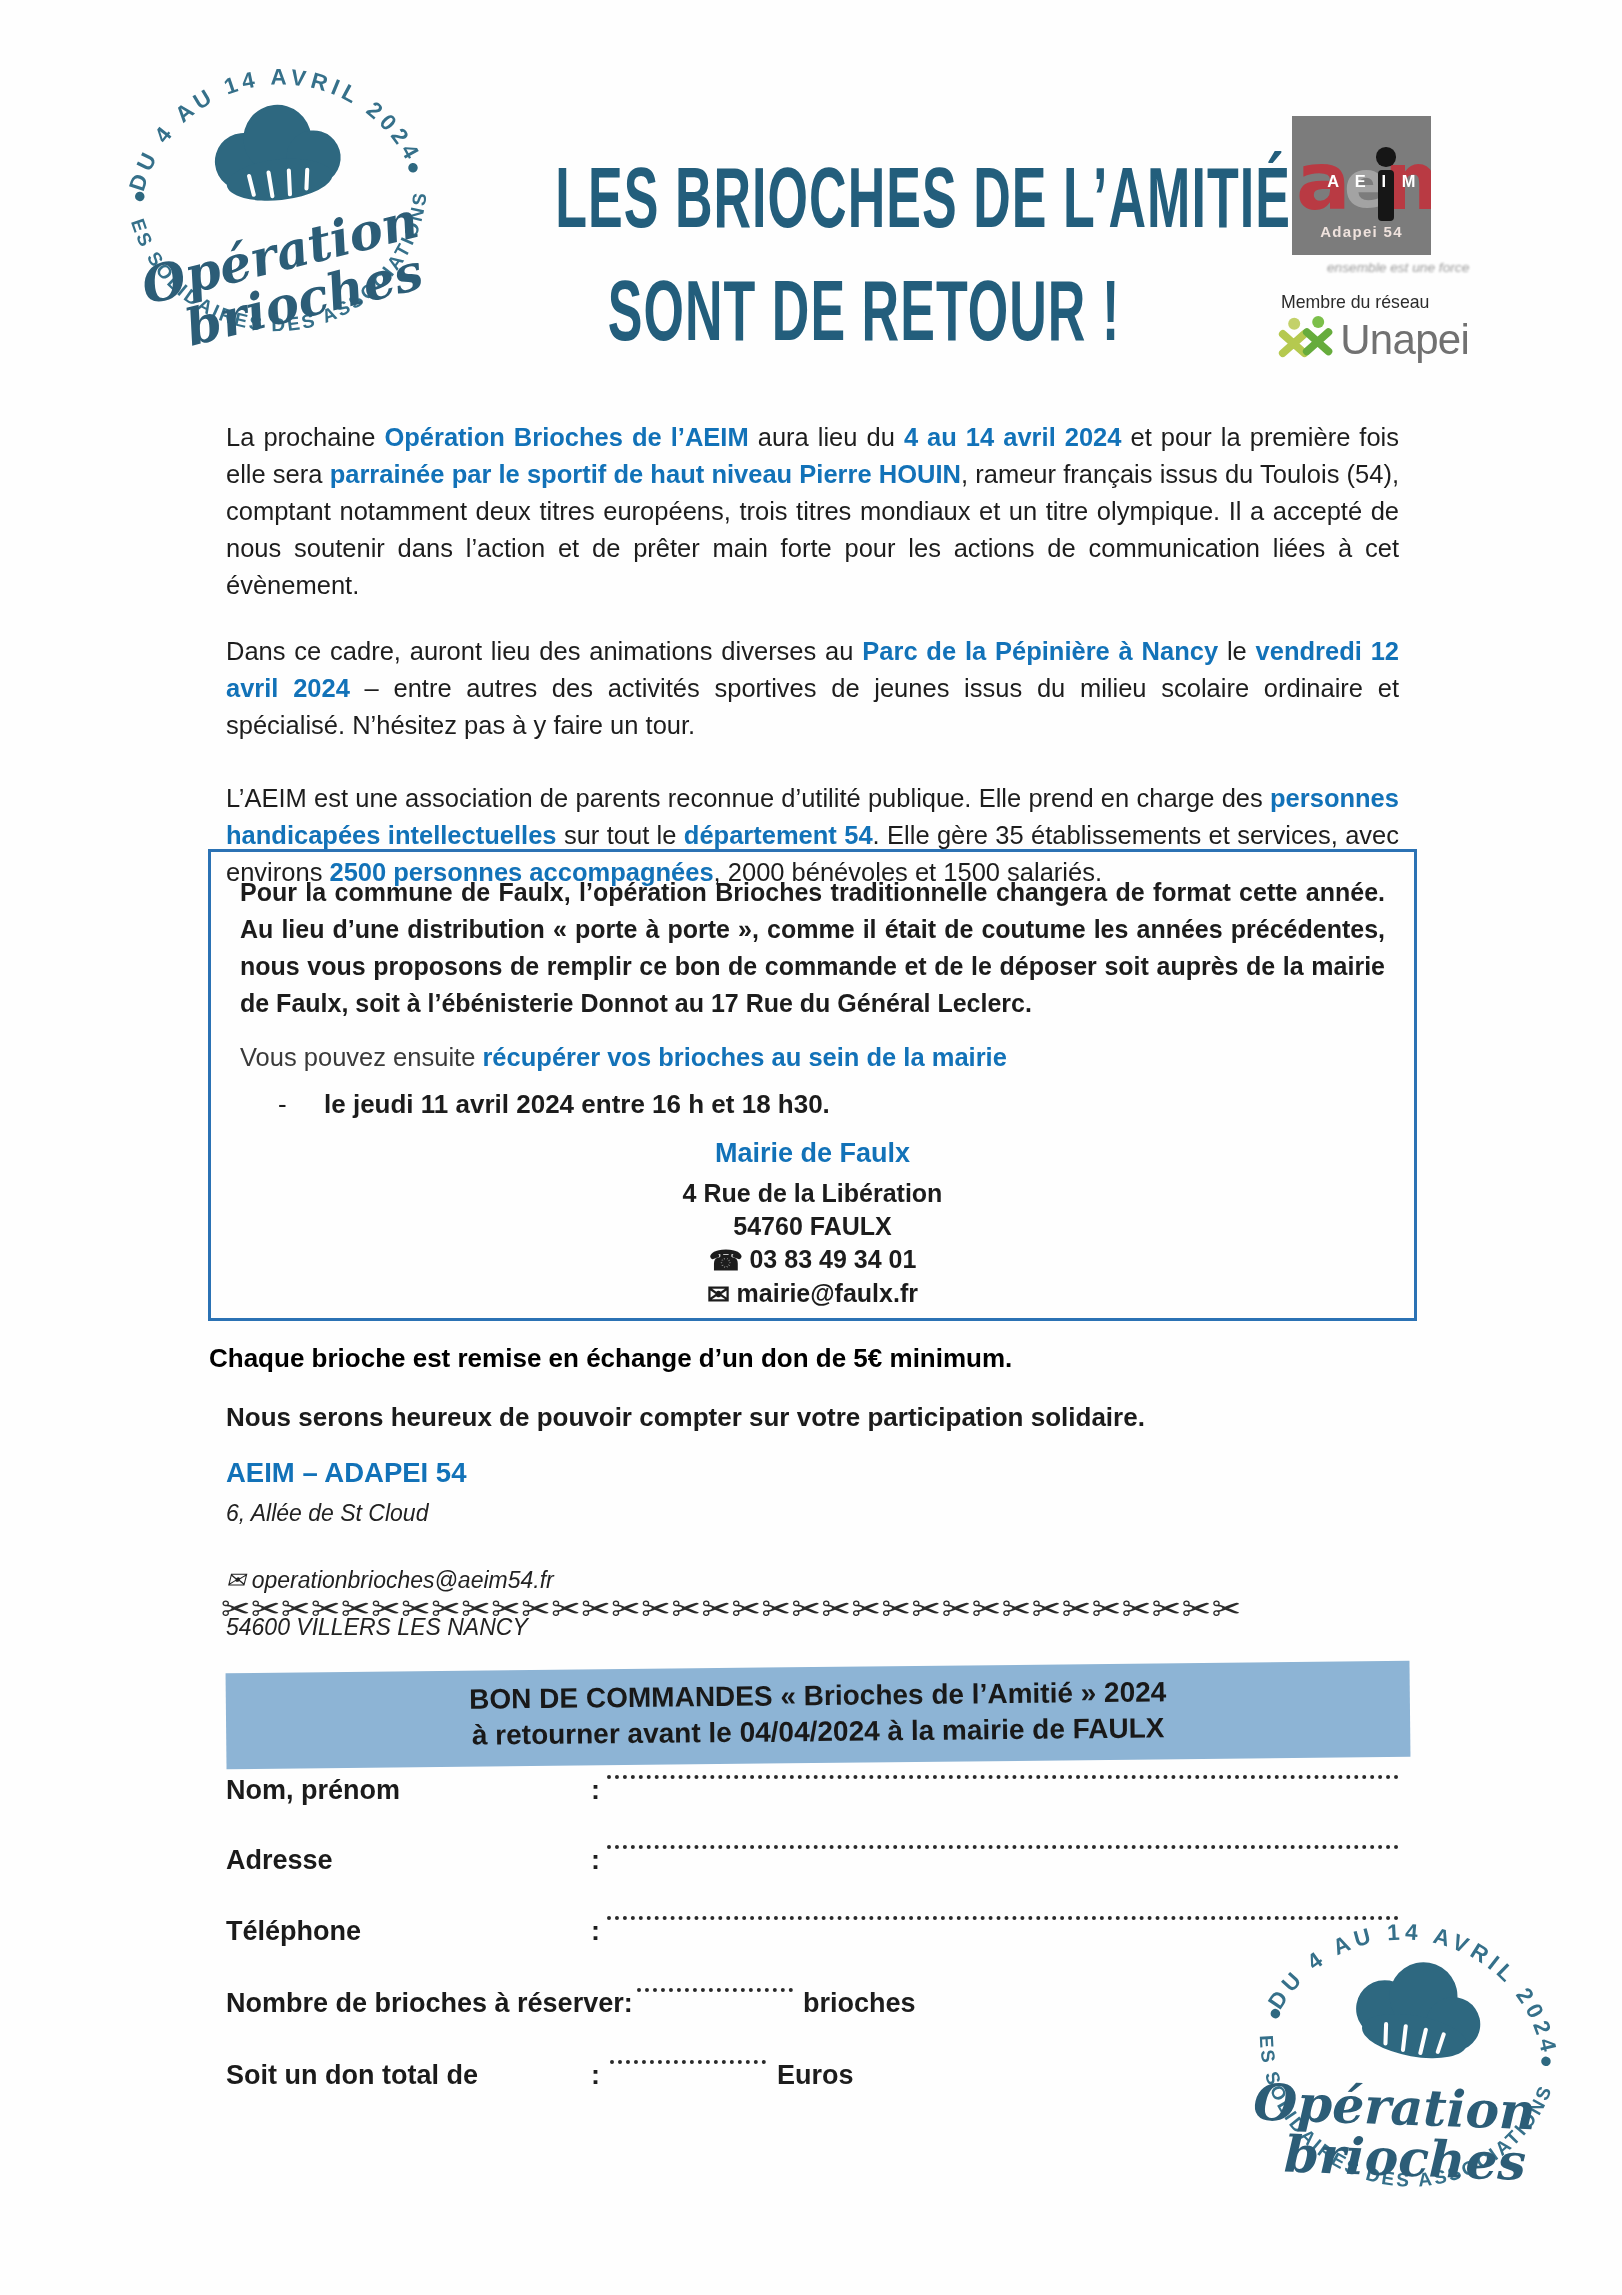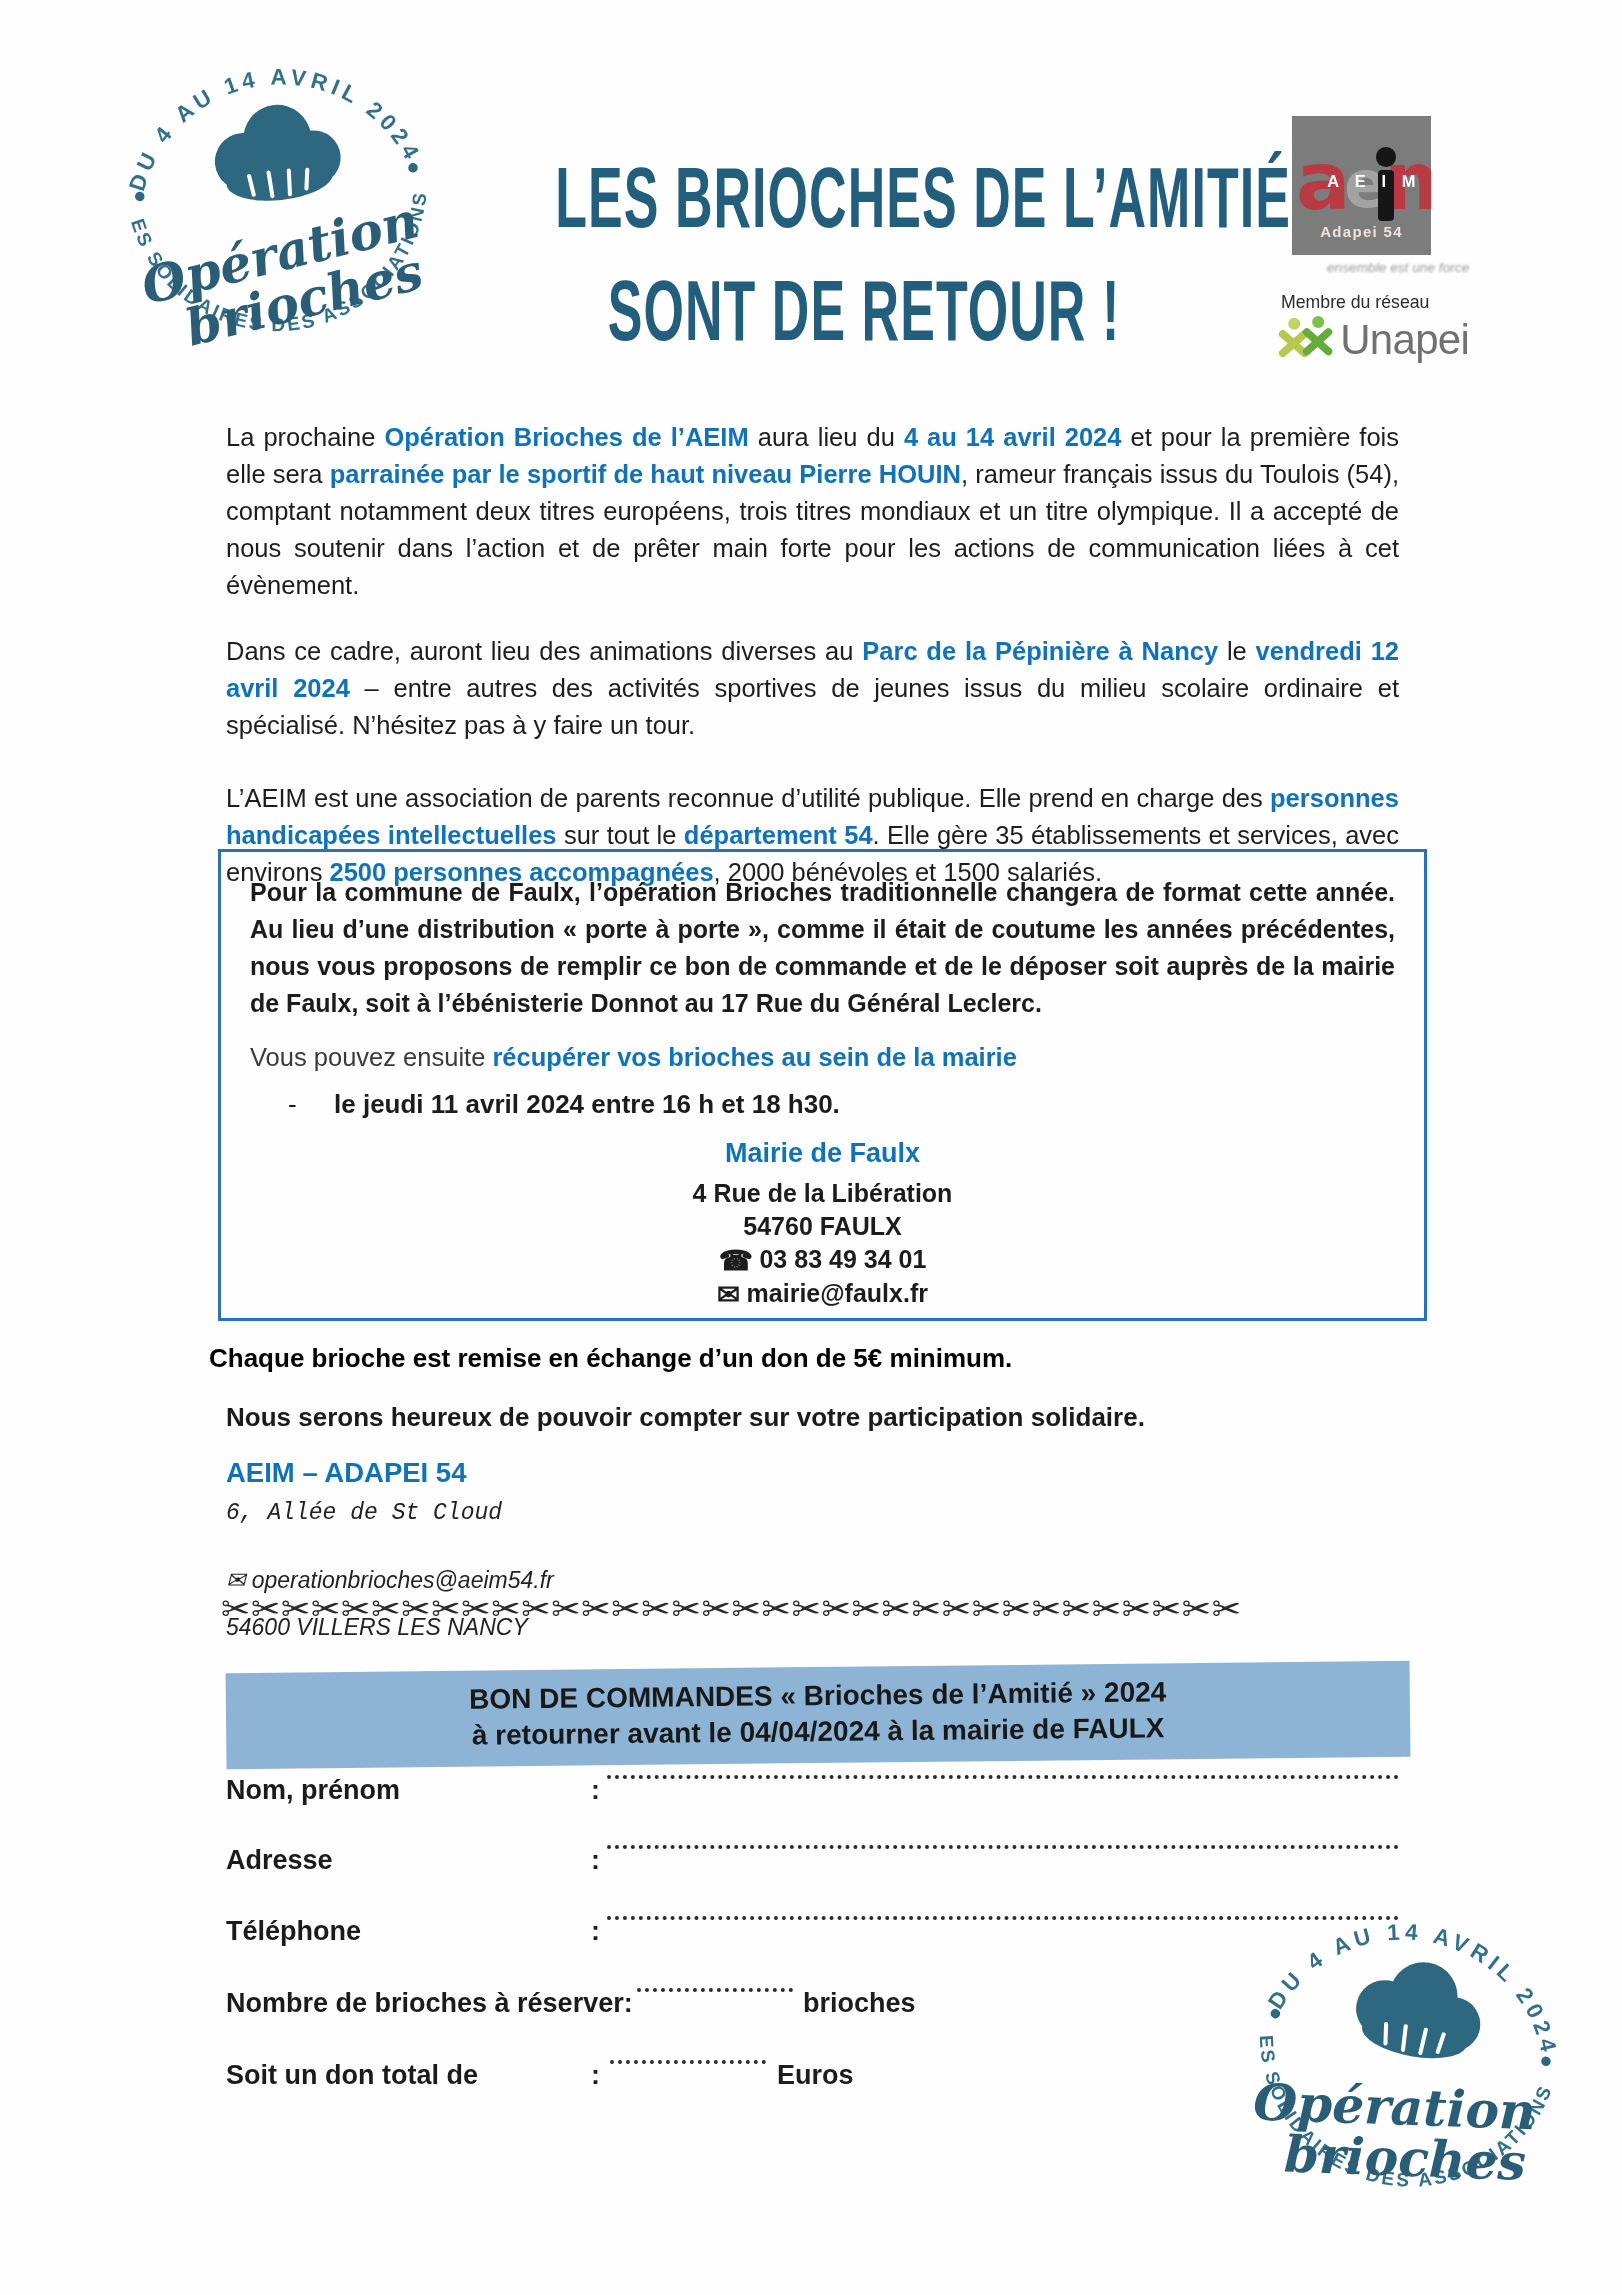--- a/index.html
+++ b/index.html
@@ -47,37 +47,37 @@
   .unapei .uword{font-size:42px;color:#717171;letter-spacing:-0.7px;}
 
   
   .para{position:absolute;left:226px;width:1173px;font-size:25.5px;line-height:37px;
         text-align:justify;color:#1d1d1d;}
   .p1{top:393px;} .p2{top:607px;} .p3{top:754px;}
   .blue{color:#1272b8;font-weight:700;}
   .reg{font-weight:400;color:#3a3a3a;}
 
   
-  .infobox{position:absolute;left:218px;top:849px;width:1209px;height:472px;
+  .infobox{position:absolute;left:208px;top:849px;width:1209px;height:472px;
         border:3.3px solid #2b72b4;box-sizing:border-box;padding:22px 29px 0 29px;}
   .bpara{font-weight:700;font-size:25px;line-height:37px;text-align:justify;color:#1c1c1c;}
   .pickup{margin-top:21px;font-size:25.5px;}
   .bullet{margin-top:17px;font-weight:700;font-size:26px;color:#1c1c1c;padding-left:38px;}
   .bullet .dash{display:inline-block;width:46px;font-weight:400;}
   .contact{margin-top:18.3px;text-align:center;font-weight:700;}
   .cname{color:#1272b8;font-size:27px;margin-bottom:7.9px;}
   .cline{font-size:25px;line-height:33px;color:#1c1c1c;}
   .cicon{font-size:27.5px;vertical-align:-2px;margin-right:6.5px;}
 
   
   .don{position:absolute;left:209px;top:1343px;color:#000000;font-weight:700;font-size:26px;}
   .merci{position:absolute;left:226px;top:1402px;font-weight:700;font-size:26px;color:#1b1b1b;}
   .orgname{position:absolute;left:226px;top:1457px;color:#1272b8;font-weight:700;font-size:27.5px;}
   .orgit{position:absolute;left:226px;font-style:italic;font-size:23px;color:#222;}
-  .oa1{top:1500px;font-family:Liberation Mono, monospace;} .oa2{top:1614px;} .oa3{top:1567px;}
+  .oa1{top:1500px;} .oa2{top:1614px;} .oa3{top:1567px;}
 
   .cutline{position:absolute;left:221px;top:1589px;width:1181px;font-size:35px;color:#2b2b2b;
         white-space:nowrap;overflow:hidden;letter-spacing:0.7px;}
 
   
   .banner{position:absolute;left:226px;top:1667px;width:1184px;background:#8db4d5;
         text-align:center;padding:10.5px 0 13px 0;transform:rotate(-0.6deg);color:#191919;}
   .banner div{font-weight:700;font-size:28px;line-height:36px;}
 
   .frow{position:absolute;left:226px;width:1173px;display:flex;align-items:flex-start;height:39px;}

